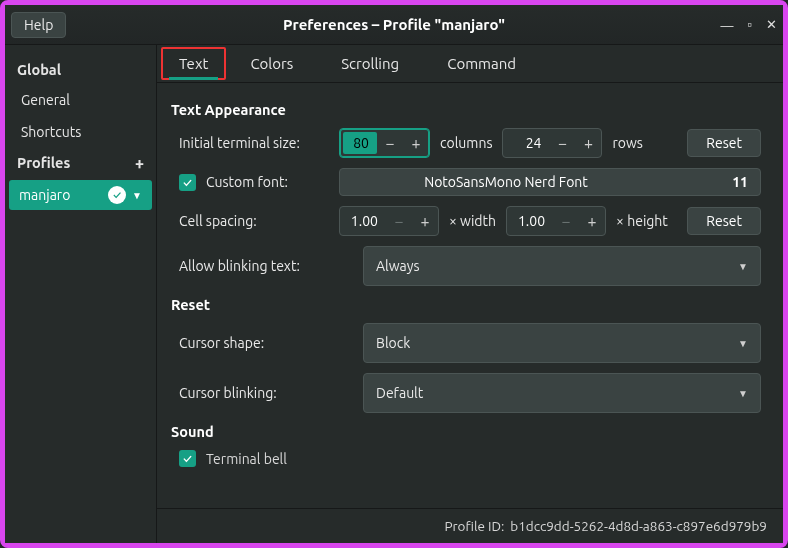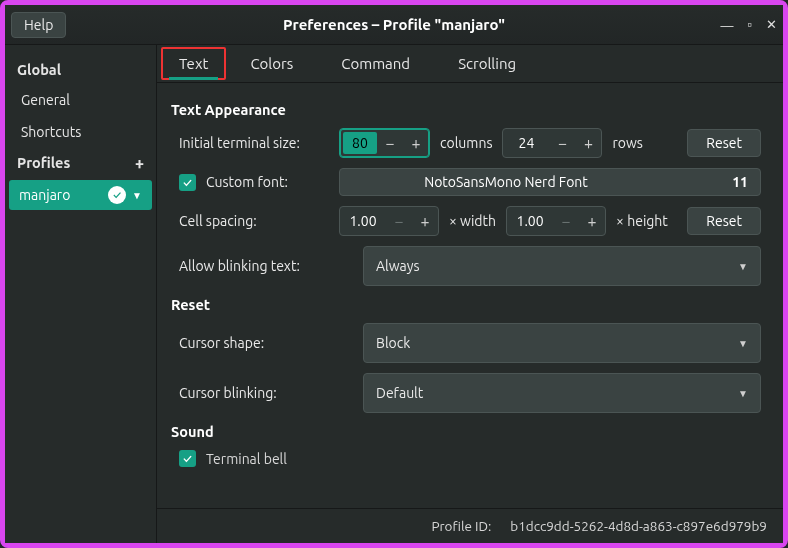--- a/index.html
+++ b/index.html
@@ -22,31 +22,31 @@
   .tabs { display: flex; align-items: center; border-bottom: 1px solid #161818; padding: 0 4px; height:38px; position:relative;}
   .tab { padding: 8px 24px; color: #e8e8e8; font-size:15px; position:relative;}
   .tab.active { border: 2px solid #e33; border-radius:2px; padding:6px 16px;}
   .tab.active::after { content:""; position:absolute; left:6px; right:6px; bottom:-2px; height:3px; background:#16a085;}
   .content { flex:1; padding: 14px 22px 8px 22px; overflow:auto; background:#262b2a;}
   .section-h { font-weight:700; color:#fff; margin: 4px 0 10px -8px; font-size:14.5px;}
   .row { display:flex; align-items:center; margin-bottom:10px; gap:10px;}
   .label { width:150px; color:#eaeaea; font-size:14px;}
   .num-group { display:flex; align-items:center; border:1px solid #4b5554; border-radius:4px; background:#2f3736; height:30px; overflow:hidden; }
   .num-group.hl { border-color:#16a085; box-shadow:0 0 0 1px #16a085 inset;}
-  .num-group input { width:46px; background:transparent; border:0; color:#fff; text-align:center; padding:0 8px; font-size:14px; outline:none;}
+  .num-group input { width:46px; background:transparent; border:0; color:#fff; text-align:right; padding:0 8px; font-size:14px; outline:none;}
   .num-group input.sel { background:#16a085; color:#000; border-radius:2px; margin:3px 0 3px 3px; height:22px; width:34px; }
   .num-step { width:26px; text-align:center; color:#cfcfcf; font-size:16px; line-height:28px; cursor:pointer;}
   .unit { color:#eaeaea; font-size:14px;}
   .btn { background:#3a4342; border:1px solid #4b5554; color:#ffffff; border-radius:4px; padding:5px 18px; font-size:14px;}
   .btn.wide { flex:1; display:flex; align-items:center; padding:5px 12px;}
   .btn.wide .pull-right{ margin-left:auto;}
   .select { flex:1; background:#3a4342; border:1px solid #4b5554; border-radius:4px; height:40px; display:flex; align-items:center; padding:0 12px; color:#eaeaea;margin-left:24px; }
   .select .caret { margin-left:auto; font-size:10px; color:#cfcfcf;}
   .checkbox { width:17px;height:17px; border-radius:3px; background:#16a085; display:inline-flex; align-items:center; justify-content:center; color:#fff; font-size:12px; margin-right:6px; font-weight:700;}
-  .footer { border-top:1px solid #161818; padding:9px 16px; display:flex; justify-content:flex-end; gap:19px; color:#d8d8d8; font-size:13.5px;}
+  .footer { border-top:1px solid #161818; padding:9px 16px; display:flex; justify-content:flex-end; gap:6px; color:#d8d8d8; font-size:13.5px;}
   .content .row .reset-slot{ margin-left:auto;}
   .chk-row { display:flex; align-items:center; gap:4px;}
   .num-step.dim{color:#6b7473;}
 </style>
 </head>
 <body>
 
 <div class="window">
   <div class="titlebar">
     <button class="help-btn">Help</button>
@@ -73,22 +73,22 @@
         <span>manjaro</span>
         <span class="chk">✓</span>
         <span class="drop">▼</span>
       </div>
     </div>
 
     <div class="main">
       <div class="tabs">
         <div class="tab active">Text</div>
         <div class="tab">Colors</div>
+        <div class="tab">Scrolling</div>
         <div class="tab">Command</div>
-        <div class="tab">Scrolling</div>
       </div>
 
       <div class="content">
         <div class="section-h">Text Appearance</div>
 
         <div class="row">
           <span class="label">Initial terminal size:</span>
           <div class="num-group hl">
             <input class="sel" value="80" style="">
             <span class="num-step">−</span>

